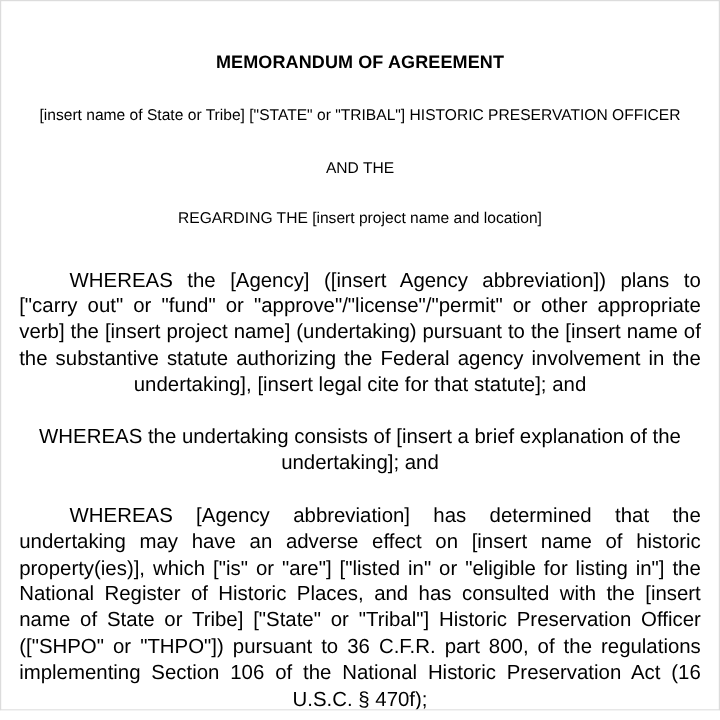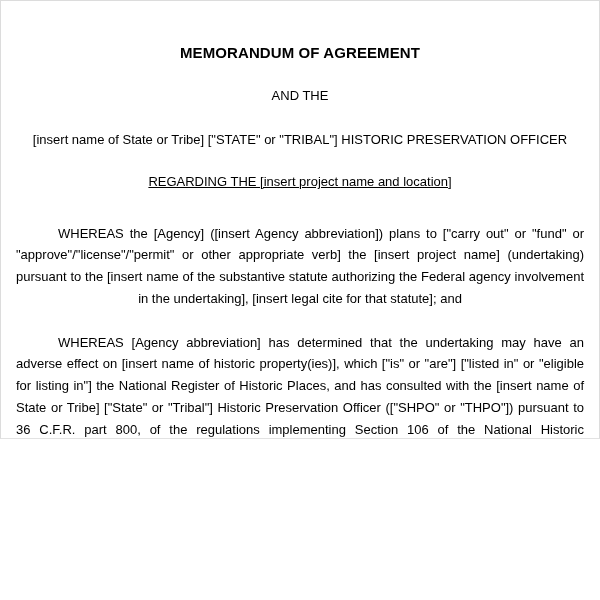--- a/index.html
+++ b/index.html
@@ -12,21 +12,21 @@
     height: 600px;
     font-family: "Liberation Sans", sans-serif;
     color: #000000;
     -webkit-font-smoothing: none;
   }
 
   #document-page {
     position: relative;
     box-sizing: border-box;
     width: 600px;
-    height: 439px;
+    height: 592px;
     background: #ffffff;
     border: 1px solid #dcdcdc;
     border-bottom: 1px solid #e2e2e2;
     overflow: hidden;
   }
 
   .doc-inner {
     box-sizing: border-box;
     padding: 0 15px;
     width: 100%;
@@ -45,24 +45,24 @@
   .heading-line {
     text-align: center;
     font-size: 13px;
     line-height: 21.5px;
     margin: 0;
   }
 
   .hl-between { padding-top: 26px; }
   .hl-andthe  { padding-top: 22px; }
   .hl-shpo    { padding-top: 22px; }
-  .hl-regarding { padding-top: 21px; text-decoration: underline; }
+  .hl-regarding { padding-top: 21px; }
 
   .clause {
-    font-size: 13px;
+    font-size: 17px;
     line-height: 21.8px;
     text-align: center;
     margin: 0;
     text-indent: 0;
   }
 
   .clause-1 { padding-top: 30px; }
   .clause-2 { padding-top: 22px; }
   .clause-3 { padding-top: 22px; }
   .clause-4 { padding-top: 22px; }
@@ -79,26 +79,27 @@
 </style>
 </head>
 <body>
 
 <div id="document-page">
   <div class="doc-inner">
 
     <h1 id="doc-title">MEMORANDUM OF AGREEMENT</h1>
 
 
+    <p class="heading-line hl-shpo">[insert name of State or Tribe] ["STATE" or "TRIBAL"] HISTORIC PRESERVATION OFFICER</p>
+
     <p class="heading-line hl-andthe">AND THE</p>
-
-    <p class="heading-line hl-shpo">[insert name of State or Tribe] ["STATE" or "TRIBAL"] HISTORIC PRESERVATION OFFICER</p>
 
     <p class="heading-line hl-regarding">REGARDING THE [insert project name and location]</p>
 
     <p class="clause block clause-1"><span class="indent"></span><span>WHEREAS the [Agency] ([insert Agency abbreviation]) plans to ["carry out" or "fund" or "approve"/"license"/"permit" or other appropriate verb] the [insert project name] (undertaking) pursuant to the [insert name of the substantive statute authorizing the Federal agency involvement in the undertaking], [insert legal cite for that statute]; and</span></p>
 
+    <p class="clause clause-2"><span class="indent"></span><span>WHEREAS the undertaking consists of [insert a brief explanation of the undertaking]; and</span></p>
 
 
     <p class="clause block clause-4"><span class="indent"></span><span>WHEREAS [Agency abbreviation] has determined that the undertaking may have an adverse effect on [insert name of historic property(ies)], which ["is" or "are"] ["listed in" or "eligible for listing in"] the National Register of Historic Places, and has consulted with the [insert name of State or Tribe] ["State" or "Tribal"] Historic Preservation Officer (["SHPO" or "THPO"]) pursuant to 36 C.F.R. part 800, of the regulations implementing Section 106 of the National Historic Preservation Act (16 U.S.C. § 470f);</span></p>
 
   </div>
 </div>
 
 </body></html>

